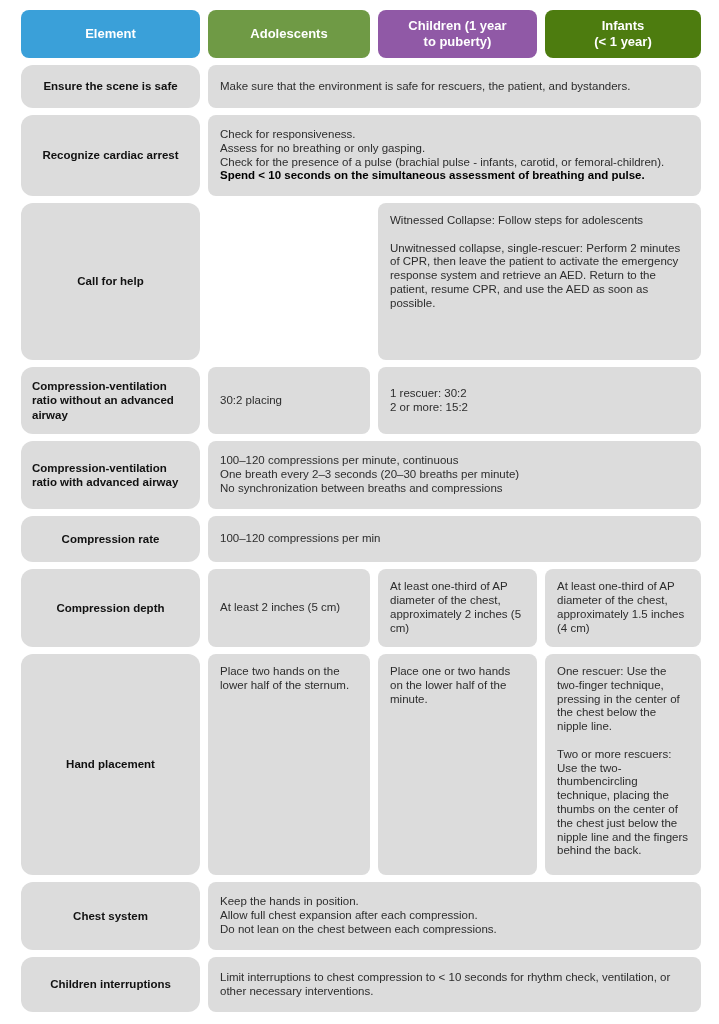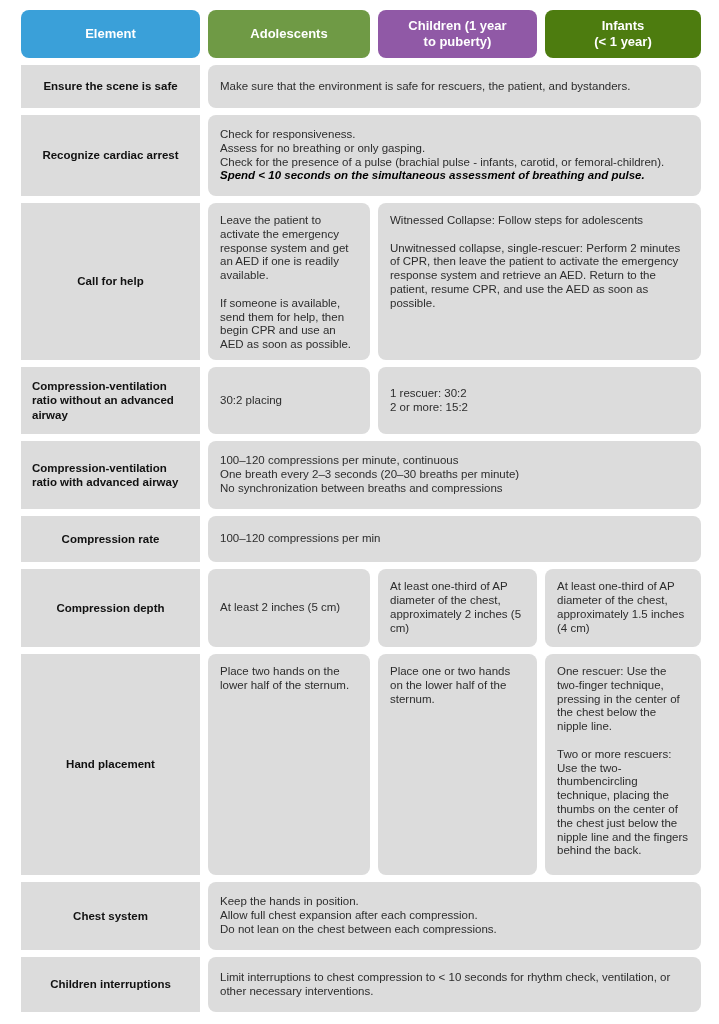--- a/index.html
+++ b/index.html
@@ -3,35 +3,35 @@
 <meta charset="utf-8">
 <style>
   html,body{margin:0;padding:0;background:#ffffff;}
   body{font-family:"Liberation Sans", sans-serif;}
   .page{width:719px;min-height:1024px;box-sizing:border-box;
         padding:10px 18px 12px 21px;display:flex;flex-direction:column;gap:7px;}
   .row{display:grid;grid-template-columns:179px 162px 159px 156px;column-gap:8px;}
   .hcell{border-radius:8px;color:#fff;font-weight:bold;font-size:13px;line-height:1.25;
          min-height:48px;display:flex;align-items:center;justify-content:center;
          text-align:center;white-space:pre-line;box-sizing:border-box;padding:4px 8px;}
-  .label{background:#DCDCDC;border-radius:0;font-weight:bold;color:#111111;
+  .label{background:#DCDCDC;border-radius:12px;font-weight:bold;color:#111111;
          font-size:11.5px;line-height:1.25;display:flex;align-items:center;
          justify-content:center;text-align:center;padding:8px 11px;box-sizing:border-box;}
   .label.left{justify-content:flex-start;text-align:left;}
   .cell{background:#DCDCDC;border-radius:8px;color:#2D2D2D;font-size:11.5px;
         line-height:1.2;padding:5px 12px;box-sizing:border-box;display:flex;
         flex-direction:column;justify-content:center;white-space:pre-line;}
   .cell.top{justify-content:flex-start;padding-top:11px;}
   .c2{grid-column:2;}
   .c3{grid-column:3;}
   .c4{grid-column:4;}
   .c2-5{grid-column:2 / 5;}
   .c3-5{grid-column:3 / 5;}
   .cell-text{white-space:pre-line;}
-  .cell-text.bold{font-weight:bold;color:#000000;font-style:italic;}
+  .cell-text.bold{font-weight:bold;color:#000000;}
 </style>
 </head>
 <body>
 
 <div class="page">
 
   <div class="row">
     <div class="hcell" style="background: rgb(58, 160, 217);">Element</div>
     <div class="hcell" style="background: rgb(111, 154, 69);">Adolescents</div>
     <div class="hcell" style="background: rgb(144, 89, 166);">Children (1 year
@@ -50,23 +50,20 @@
     <div class="cell c2-5">
       <div class="cell-text">Check for responsiveness.
 Assess for no breathing or only gasping.
 Check for the presence of a pulse (brachial pulse - infants, carotid, or femoral-children).</div>
       <div class="cell-text bold">Spend &lt; 10 seconds on the simultaneous assessment of breathing and pulse.</div>
     </div>
   </div>
 
   <div class="row" style="grid-auto-rows:minmax(157px,auto)">
     <div class="label">Call for help</div>
-    <div class="cell c2 top">Leave the patient to activate the emergency response system and get an AED if one is readily available.
-
-If someone is available, send them for help, then begin CPR and use an AED as soon as possible.</div>
     <div class="cell c3-5 top">Witnessed Collapse: Follow steps for adolescents
 
 Unwitnessed collapse, single-rescuer: Perform 2 minutes of CPR, then leave the patient to activate the emergency response system and retrieve an AED. Return to the patient, resume CPR, and use the AED as soon as possible.</div>
   </div>
 
   <div class="row" style="grid-auto-rows:minmax(67px,auto)">
     <div class="label left">Compression-ventilation ratio without an advanced airway</div>
     <div class="cell c2">30:2 placing</div>
     <div class="cell c3-5">1 rescuer: 30:2
 2 or more: 15:2</div>
@@ -87,21 +84,21 @@
   <div class="row" style="grid-auto-rows:minmax(78px,auto)">
     <div class="label">Compression depth</div>
     <div class="cell c2">At least 2 inches (5 cm)</div>
     <div class="cell c3">At least one-third of AP diameter of the chest, approximately 2 inches (5 cm)</div>
     <div class="cell c4">At least one-third of AP diameter of the chest, approximately 1.5 inches (4 cm)</div>
   </div>
 
   <div class="row" style="grid-auto-rows:minmax(221px,auto)">
     <div class="label">Hand placement</div>
     <div class="cell c2 top">Place two hands on the lower half of the sternum.</div>
-    <div class="cell c3 top">Place one or two hands on the lower half of the sternum.</div>
+    <div class="cell c3 top">Place one or two hands on the lower half of the minute.</div>
     <div class="cell c4 top">One rescuer: Use the two-finger technique, pressing in the center of the chest below the nipple line.
 
 Two or more rescuers: Use the two-thumbencircling technique, placing the thumbs on the center of the chest just below the nipple line and the fingers behind the back.</div>
   </div>
 
   <div class="row" style="grid-auto-rows:minmax(68px,auto)">
     <div class="label">Chest system</div>
     <div class="cell c2-5">Keep the hands in position.
 Allow full chest expansion after each compression.
 Do not lean on the chest between each compressions.</div>

